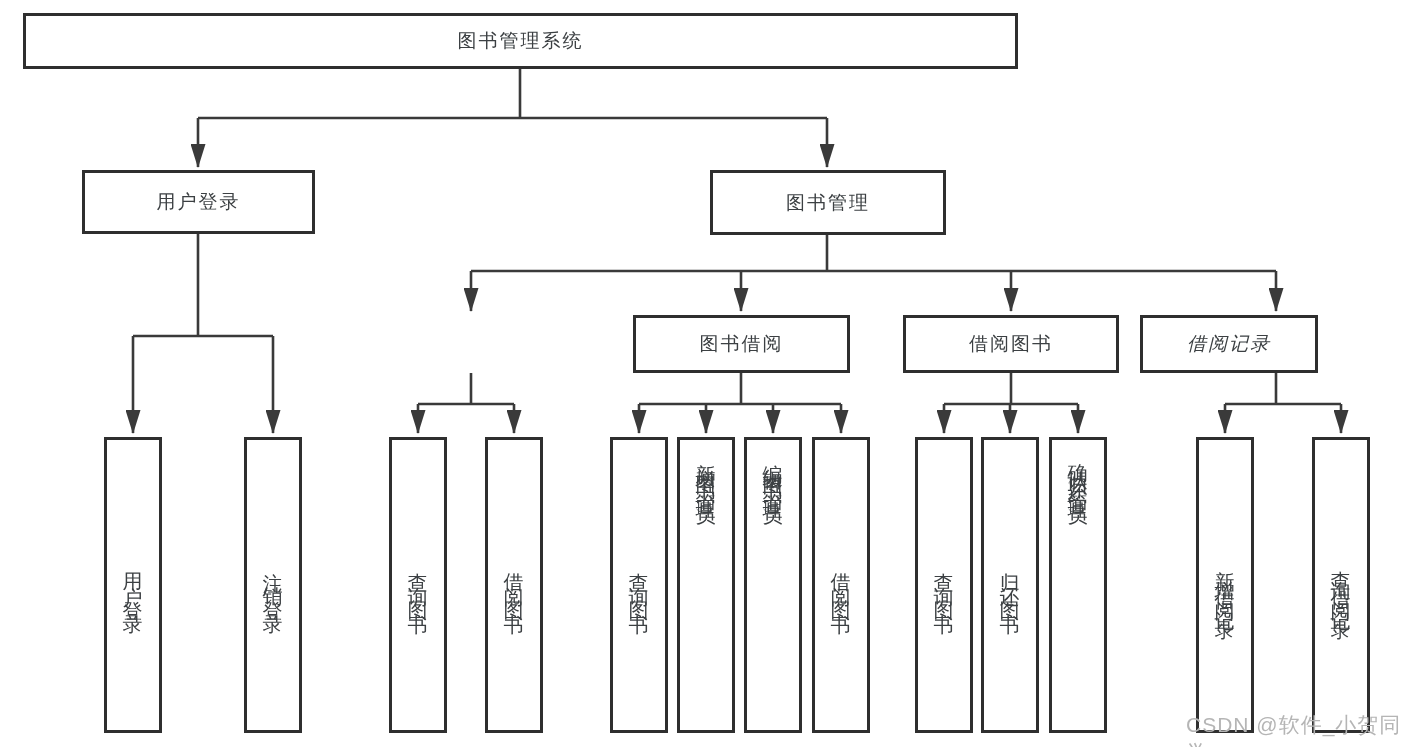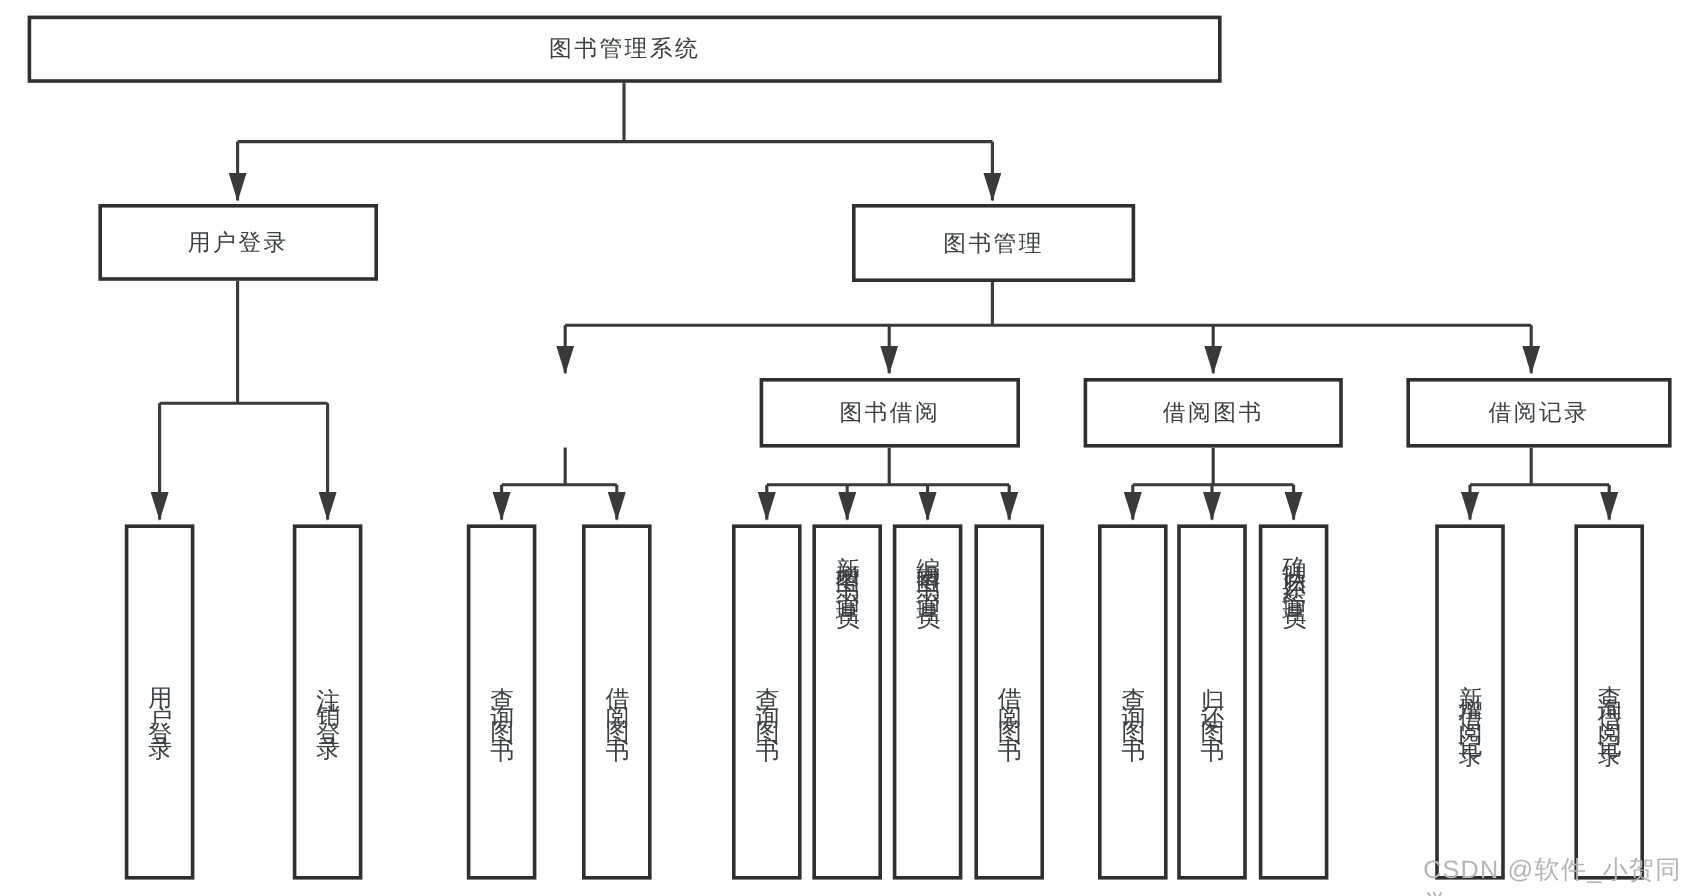--- a/index.html
+++ b/index.html
@@ -91,21 +91,21 @@
   <div class="node" style="left:710px;top:170px;width:236px;height:65px;">
     <span>图书管理</span>
   </div>
 
   <div class="node" style="left:633px;top:315px;width:217px;height:58px;">
     <span>图书借阅</span>
   </div>
   <div class="node" style="left:903px;top:315px;width:216px;height:58px;">
     <span>借阅图书</span>
   </div>
-  <div class="node" style="left:1172px;top:315px;width:221px;height:58px;">
+  <div class="node" style="left:1140px;top:315px;width:178px;height:58px;font-style:italic;">
     <span>借阅记录</span>
   </div>
 
   <div class="node leaf" style="left:104px;">
     <span>用户登录</span>
   </div>
   <div class="node leaf" style="left:244px;">
     <span>注销登录</span>
   </div>
 

